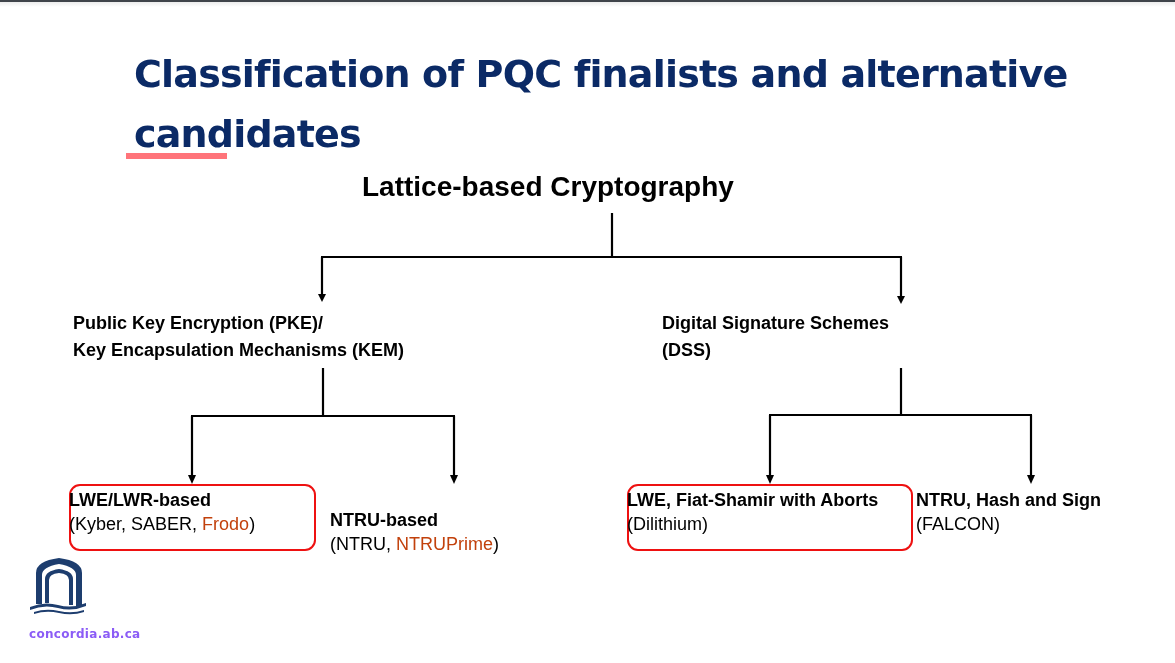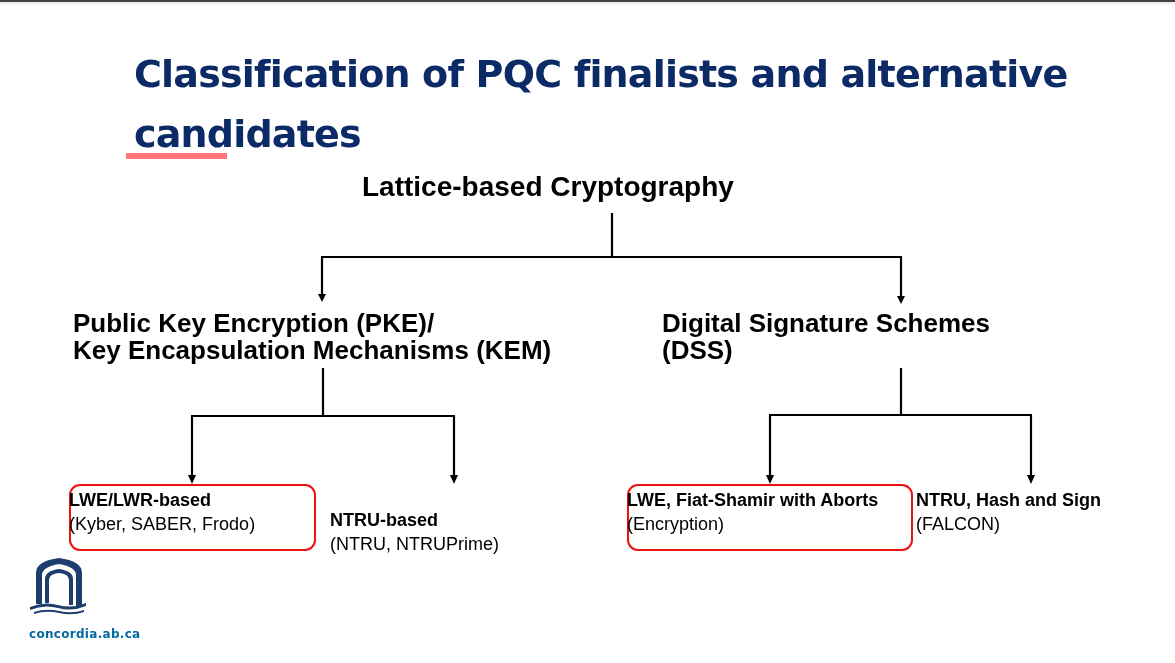--- a/index.html
+++ b/index.html
@@ -28,45 +28,45 @@
     }
     .node {
       position: absolute; text-align: left; color: #000;
       font-family: "Liberation Sans", sans-serif;
     }
     .root {
       left: 362px; top: 170px; width: 500px;
       font-size: 28px; font-weight: bold; line-height: 34px;
     }
     .mid {
-      font-size: 26px; font-weight: bold; line-height: 27px;
+      font-size: 18px; font-weight: bold; line-height: 27px;
     }
     .mid-left { left: 73px; top: 310px; width: 500px; }
     .mid-right { left: 662px; top: 310px; width: 480px; }
     .leaf {
       font-size: 18px; line-height: 24px;
     }
     .leaf .lt { font-weight: bold; display: block; }
     .leaf .sub { display: block; }
-    .grey { color: #000000; }
+    .grey { color: #c2410c; }
     .leaf-1 { left: 69px; top: 488px; width: 246px; }
     .leaf-2 { left: 330px; top: 508px; width: 250px; }
     .leaf-3 { left: 627px; top: 488px; width: 285px; }
     .leaf-4 { left: 916px; top: 488px; width: 232px; }
     .hl-box {
       position: absolute; border: 2.5px solid #ee1111; border-radius: 11px;
       box-sizing: border-box;
     }
     .hl-1 { left: 69px; top: 484px; width: 247px; height: 67px; }
     .hl-2 { left: 627px; top: 484px; width: 286px; height: 67px; }
     svg.connectors { position: absolute; left: 0; top: 0; }
     .logo { position: absolute; left: 30px; top: 557px; width: 58px; height: 60px; }
     .logo-text {
       position: absolute; left: 29px; top: 627px;
-      color: #0369a1; font-family: "DejaVu Sans", sans-serif; font-weight: bold;
+      color: #8b5cf6; font-family: "DejaVu Sans", sans-serif; font-weight: bold;
       font-size: 12px; letter-spacing: 0.3px;
     }
   </style>
 </head>
 <body>
 
 <div class="topbar"></div>
 <div class="topshadow"></div>
 
 <h1 class="title">Classification of PQC finalists and alternative candidates</h1>
@@ -125,21 +125,21 @@
   <span class="sub"><span>(</span><span>Kyber</span><span>, </span><span>SABER</span><span>, </span><span class="grey">Frodo</span><span>)</span></span>
 </div>
 
 <div class="node leaf leaf-2">
   <span class="lt">NTRU-based</span>
   <span class="sub"><span>(</span><span>NTRU</span><span>, </span><span class="grey">NTRUPrime</span><span>)</span></span>
 </div>
 
 <div class="node leaf leaf-3">
   <span class="lt">LWE, Fiat-Shamir with Aborts</span>
-  <span class="sub">(Encryption)</span>
+  <span class="sub">(Dilithium)</span>
 </div>
 
 <div class="node leaf leaf-4">
   <span class="lt">NTRU, Hash and Sign</span>
   <span class="sub">(FALCON)</span>
 </div>
 
 <svg class="logo" viewBox="0 0 58 60">
   <path d="M6,47 L6,16 Q6,4 29,1 Q52,4 52,16 L52,50 L46,50 L46,18 Q46,10 29,7 Q12,10 12,18 L12,47 Z" fill="#1d3d6e"></path>
   <path d="M15,46 L15,22 Q15,14 29,12 Q43,14 43,22 L43,48 L39,48 L39,23 Q39,17 29,16 Q19,17 19,23 L19,46 Z" fill="#1d3d6e"></path>

